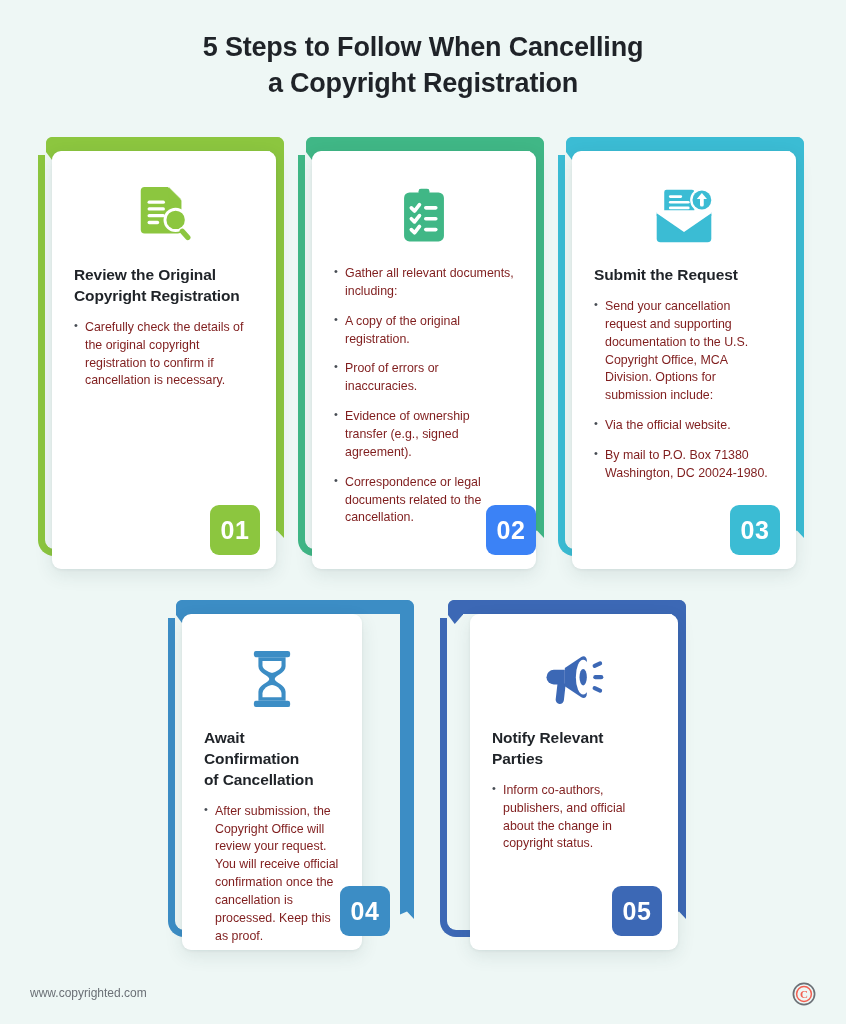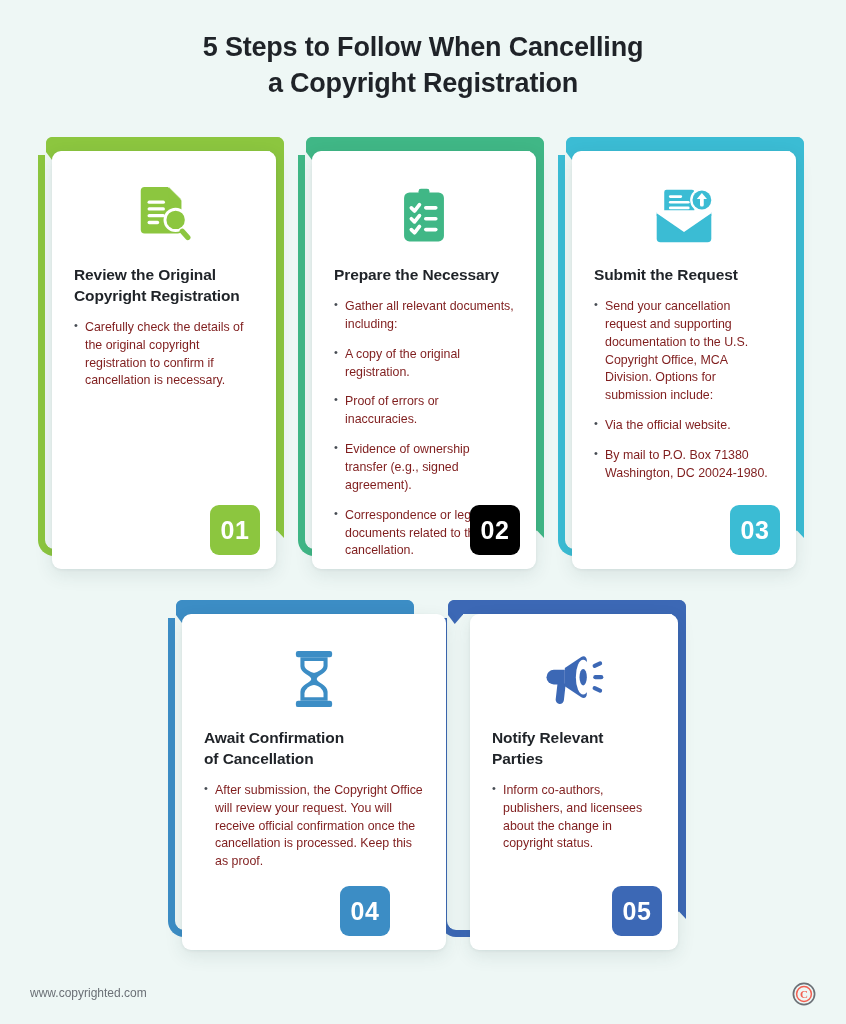--- a/index.html
+++ b/index.html
@@ -270,34 +270,31 @@
           <polyline points="18,35 21.5,38.5 27,31.5"></polyline>
           <polyline points="18,47 21.5,50.5 27,43.5"></polyline>
         </g>
         <g fill="#ffffff">
           <rect x="32" y="21" width="15" height="4" rx="2"></rect>
           <rect x="32" y="33" width="15" height="4" rx="2"></rect>
           <rect x="32" y="45" width="15" height="4" rx="2"></rect>
         </g>
       </svg>
             </div>
-        <div class="card-title">
-          <span class="tline">Prepare the Necessary</span>
-        </div>
         <ul class="bullets">
           <li>Gather all relevant documents, including:</li>
               <li>A copy of the original registration.</li>
               <li>Proof of errors or inaccuracies.</li>
               <li>Evidence of ownership transfer (e.g., signed agreement).</li>
               <li>Correspondence or legal documents related to the cancellation.</li>
         </ul>
       </div>
     </div>
 
-    <div class="badge" style="background:#000000; left:172px; top:368px;">
+    <div class="badge" style="background:#3b82f6; left:188px; top:368px;">
       <span>02</span>
     </div>
   </div>
       <div class="step" style="left: 558px; top: 137px; width: 255px; height: 430px;">
     <div class="frame-top-tail" style="background:#3bbcd4;"></div>
     <div class="frame-top" style="background:#3bbcd4; width:238px;"></div>
     <div class="frame-right" style="background:#3bbcd4; left:232px; height:382px;"></div>
     <div class="frame-right-tip" style="background:#3bbcd4; left:232px; top:381px;"></div>
     <div class="frame-left" style="background:#3bbcd4; height:329px;"></div>
     <div class="frame-elbow" style="border-color:#3bbcd4; top:343px; width:34px; height:69px;"></div>
@@ -343,21 +340,21 @@
       <div class="step" style="left: 168px; top: 600px; width: 255px; height: 348px;">
     <div class="frame-top-tail" style="background:#3c8dc5;"></div>
     <div class="frame-top" style="background:#3c8dc5; width:238px;"></div>
     <div class="frame-right" style="background:#3c8dc5; left:232px; height:300px;"></div>
     <div class="frame-right-tip" style="background:#3c8dc5; left:232px; top:299px;"></div>
     <div class="frame-left" style="background:#3c8dc5; height:247px;"></div>
     <div class="frame-elbow" style="border-color:#3c8dc5; top:261px; width:34px; height:69px;"></div>
     <div class="frame-arrowline" style="background:#3c8dc5; left:30px; top:323px; width:142px;"></div>
     <div class="frame-arrowhead" style="background:#3c8dc5; left:164px; top:313px;"></div>
 
-    <div class="card" style="left:14px; top:14px; width:235px; height:336px;padding-left:29px;">
+    <div class="card" style="left:14px; top:14px; width:180px; height:336px;">
       <div class="card-inner">
         <div class="icon-wrap">
               <svg viewBox="0 0 50 64" width="46" height="58">
         <rect x="5" y="1" width="40" height="7" rx="2.4" fill="#3c8dc5"></rect>
         <rect x="5" y="56" width="40" height="7" rx="2.4" fill="#3c8dc5"></rect>
         <path d="M10 8h30v10c0 8-12 10-12 14s12 6 12 14v10H10V46c0-8 12-10 12-14S10 26 10 18z" fill="#3c8dc5"></path>
         <path d="M14.5 12h21v5.5c0 5-10.5 8-10.5 8s-10.5-3-10.5-8z" fill="#ffffff"></path>
         <path d="M25 38.5c4 0 10.5 4.5 10.5 9.5v4h-21v-4c0-5 6.5-9.5 10.5-9.5z" fill="#ffffff"></path>
       </svg>
             </div>
@@ -397,21 +394,21 @@
           <rect x="56" y="12" width="11" height="4.6" rx="2.3" transform="rotate(-24 61.5 14.3)"></rect>
           <rect x="57" y="25.7" width="11" height="4.6" rx="2.3"></rect>
           <rect x="56" y="39" width="11" height="4.6" rx="2.3" transform="rotate(24 61.5 41.3)"></rect>
         </g>
       </svg>
             </div>
         <div class="card-title">
           <span class="tline">Notify Relevant Parties</span>
         </div>
         <ul class="bullets">
-          <li>Inform co-authors, publishers, and licensees about the change in copyright status.</li>
+          <li>Inform co-authors, publishers, and official about the change in copyright status.</li>
         </ul>
       </div>
     </div>
 
     <div class="badge" style="background:#3c68b5; left:172px; top:286px;">
       <span>05</span>
     </div>
   </div>
     </div>
 

